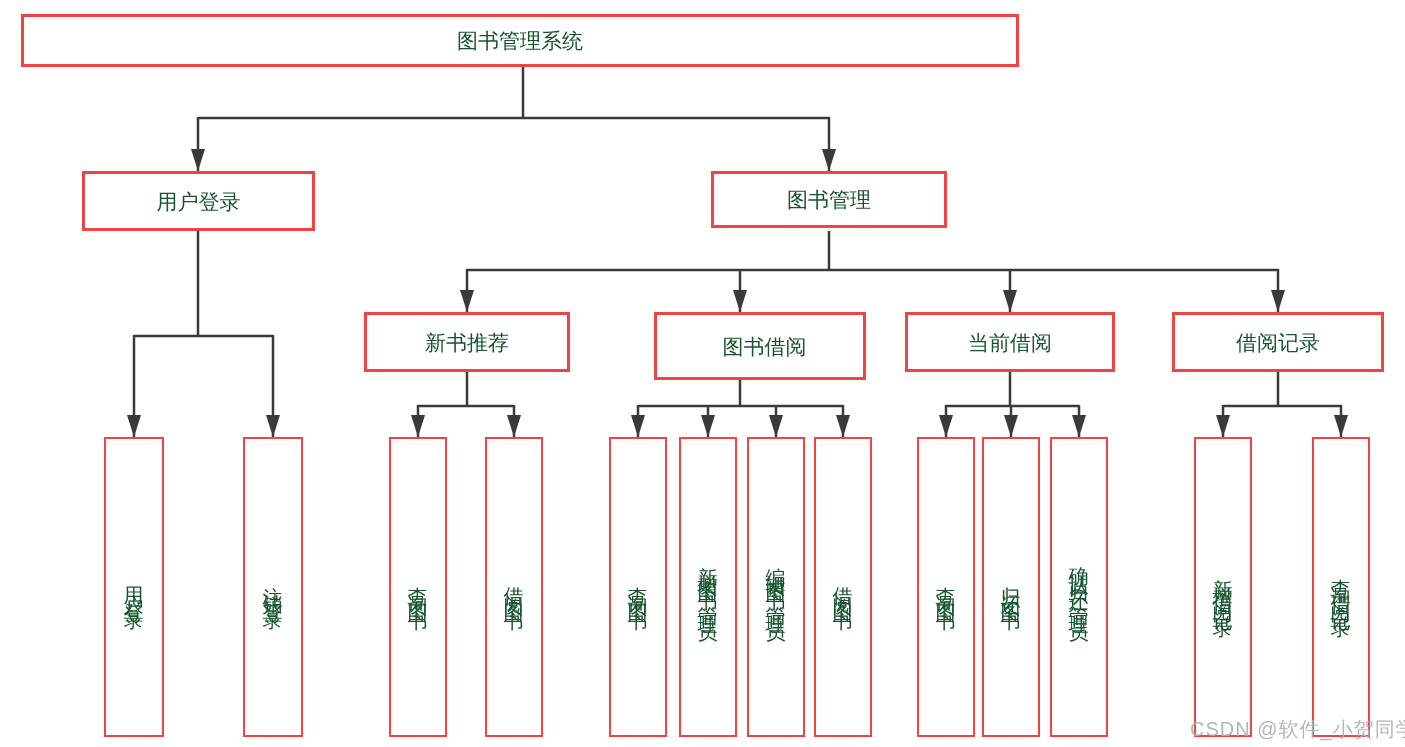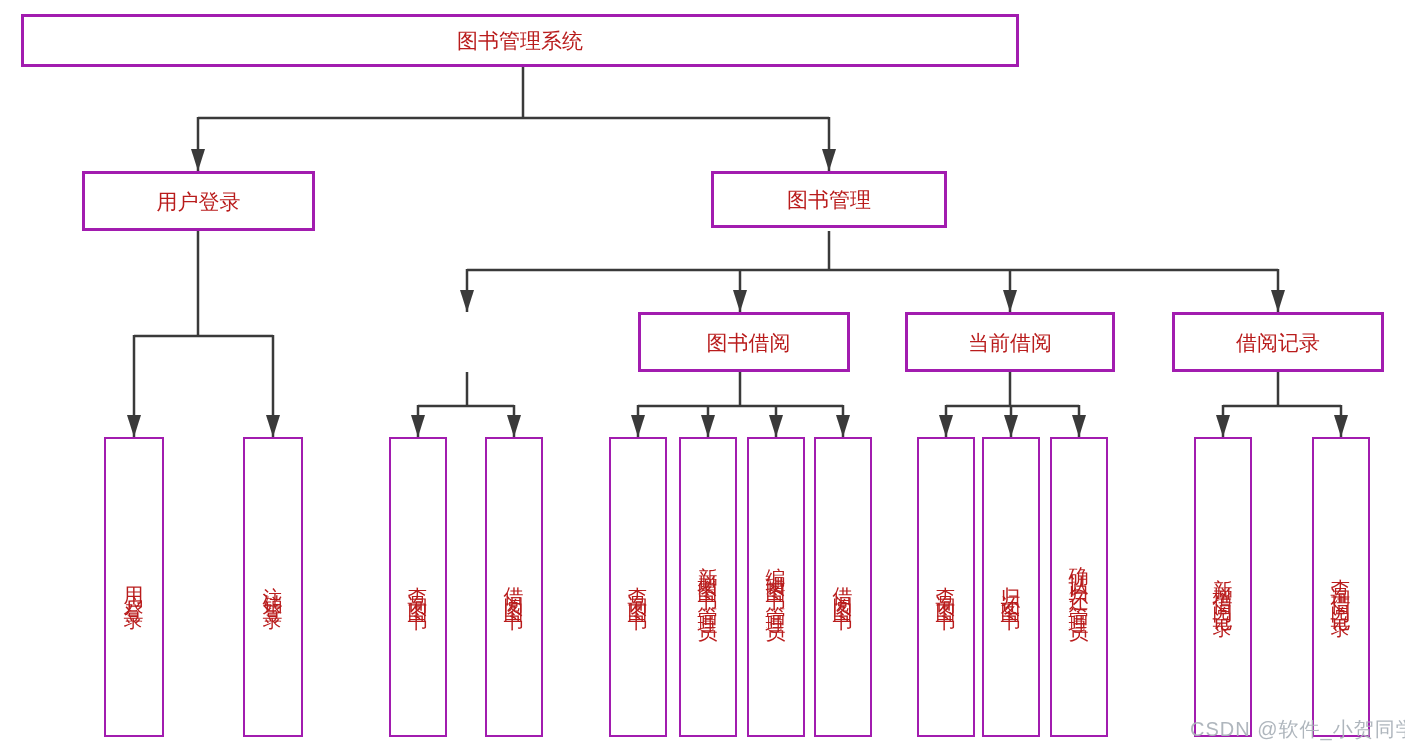--- a/index.html
+++ b/index.html
@@ -13,25 +13,25 @@
   }
   #connectors {
     position: absolute;
     left: 0; top: 0;
     width: 1405px; height: 747px;
   }
   .box {
     position: absolute;
     box-sizing: border-box;
     background: #ffffff;
-    border: 3px solid #a21caf;
+    border: 3px solid #ef4444;
     display: flex;
     align-items: center;
     justify-content: center;
-    color: #b91c1c;
+    color: #14532d;
     font-size: 21px;
     line-height: 1;
     white-space: nowrap;
   }
   .box.vert {
     border-width: 2.5px;
     writing-mode: vertical-rl;
     font-size: 20px;
     letter-spacing: 8px;
   }
@@ -99,21 +99,22 @@
       <path d="M1223 405 V437" marker-end="url(#arrow)"></path>
       <path d="M1341 405 V437" marker-end="url(#arrow)"></path>
     </g>
   </svg>
 
   <div class="box" style="left:21px; top:14px; width:998px; height:53px;">图书管理系统</div>
 
   <div class="box" style="left:82px; top:171px; width:233px; height:60px;">用户登录</div>
   <div class="box" style="left:711px; top:171px; width:236px; height:57px;">图书管理</div>
 
-  <div class="box" style="left:638px; top:312px; width:212px; height:60px;padding-left:9px;">图书借阅</div>
+  <div class="box" style="left:364px; top:312px; width:206px; height:60px;">新书推荐</div>
+  <div class="box" style="left:654px; top:312px; width:212px; height:68px;padding-left:9px;">图书借阅</div>
   <div class="box" style="left:905px; top:312px; width:210px; height:60px;">当前借阅</div>
   <div class="box" style="left:1172px; top:312px; width:212px; height:60px;">借阅记录</div>
 
   <div class="box vert" style="left:104px; top:437px; width:60px; height:300px;">用户登录</div>
   <div class="box vert" style="left:243px; top:437px; width:60px; height:300px;">注销登录</div>
 
   <div class="box vert" style="left:389px; top:437px; width:58px; height:300px;">查询图书</div>
   <div class="box vert" style="left:485px; top:437px; width:58px; height:300px;">借阅图书</div>
 
   <div class="box vert" style="left:609px; top:437px; width:58px; height:300px;">查询图书</div>

